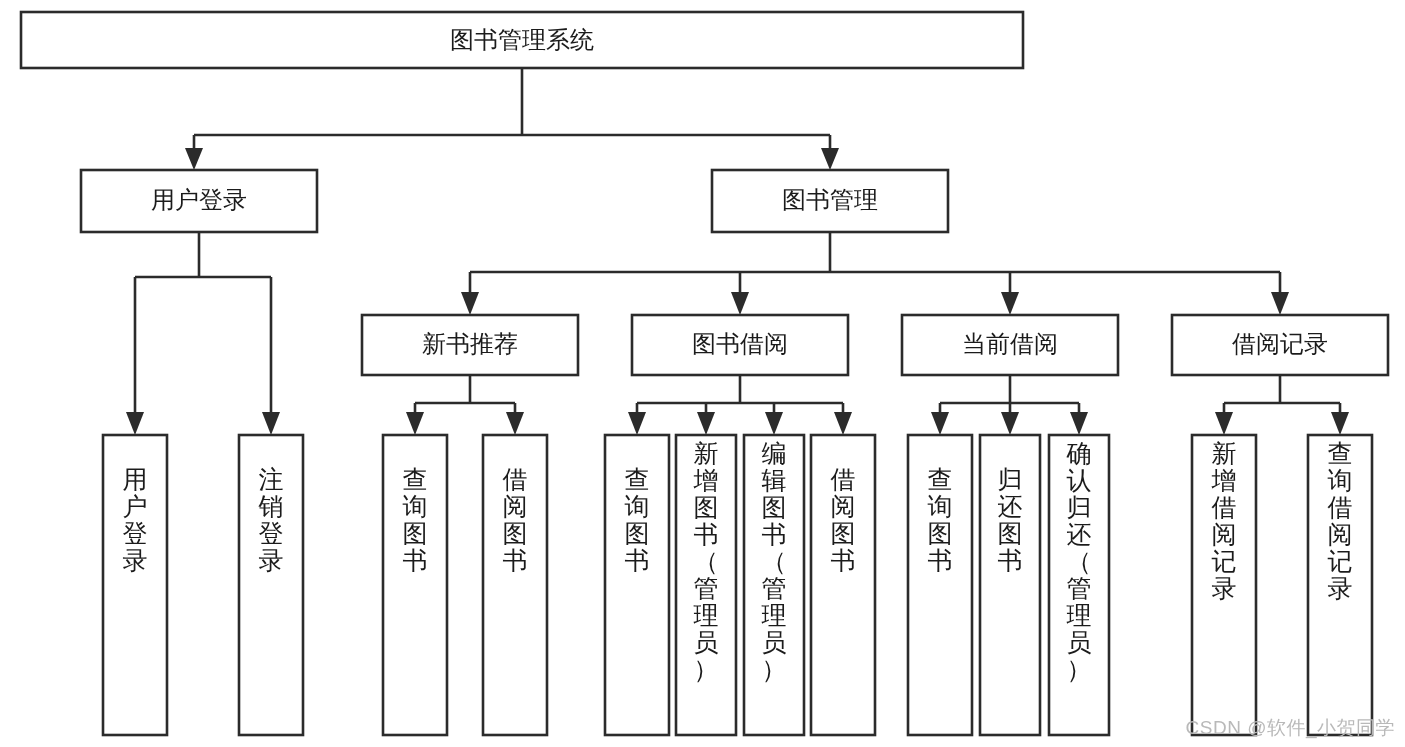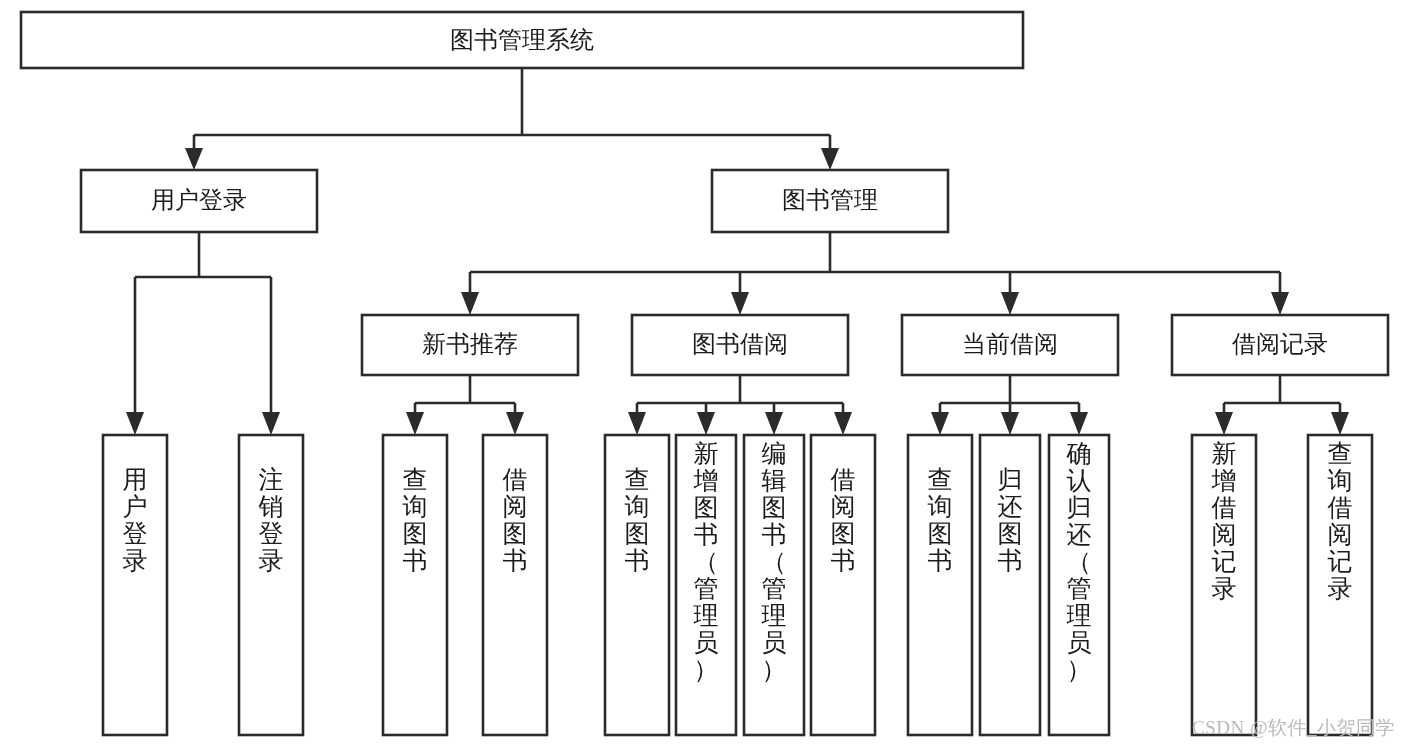--- a/index.html
+++ b/index.html
@@ -50,21 +50,21 @@
   .node-label-vertical {
     fill: #1b1b1b;
     font-family: "Liberation Sans", "DejaVu Sans", sans-serif;
     font-size: 25px;
     text-anchor: middle;
   }
   .watermark {
     position: absolute;
     right: 10px;
     bottom: 6px;
-    font-family: Liberation Serif, serif;
+    font-family: Liberation Sans, sans-serif;
     font-size: 19px;
     color: #b9b9b9;
     white-space: nowrap;
     letter-spacing: 0.5px;
     pointer-events: none;
   }
 </style>
 </head>
 <body>
 

